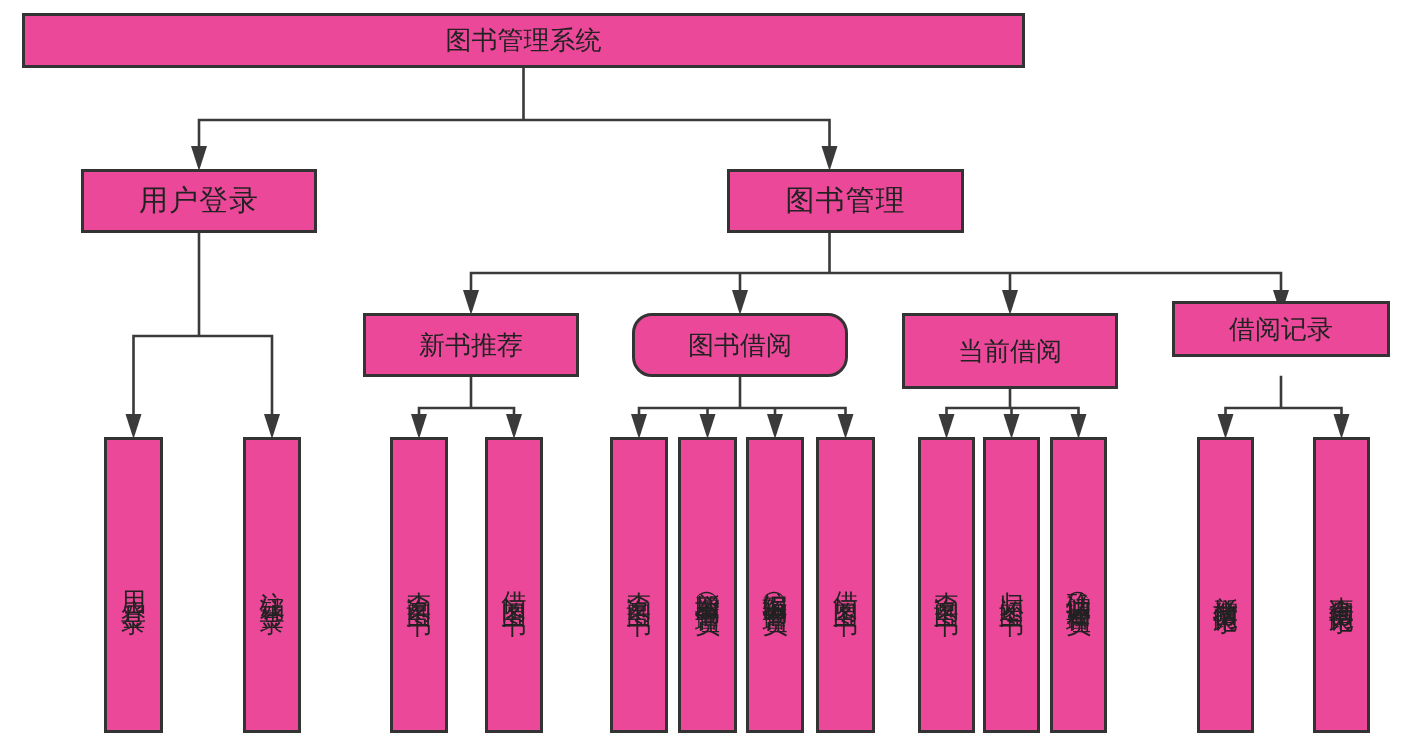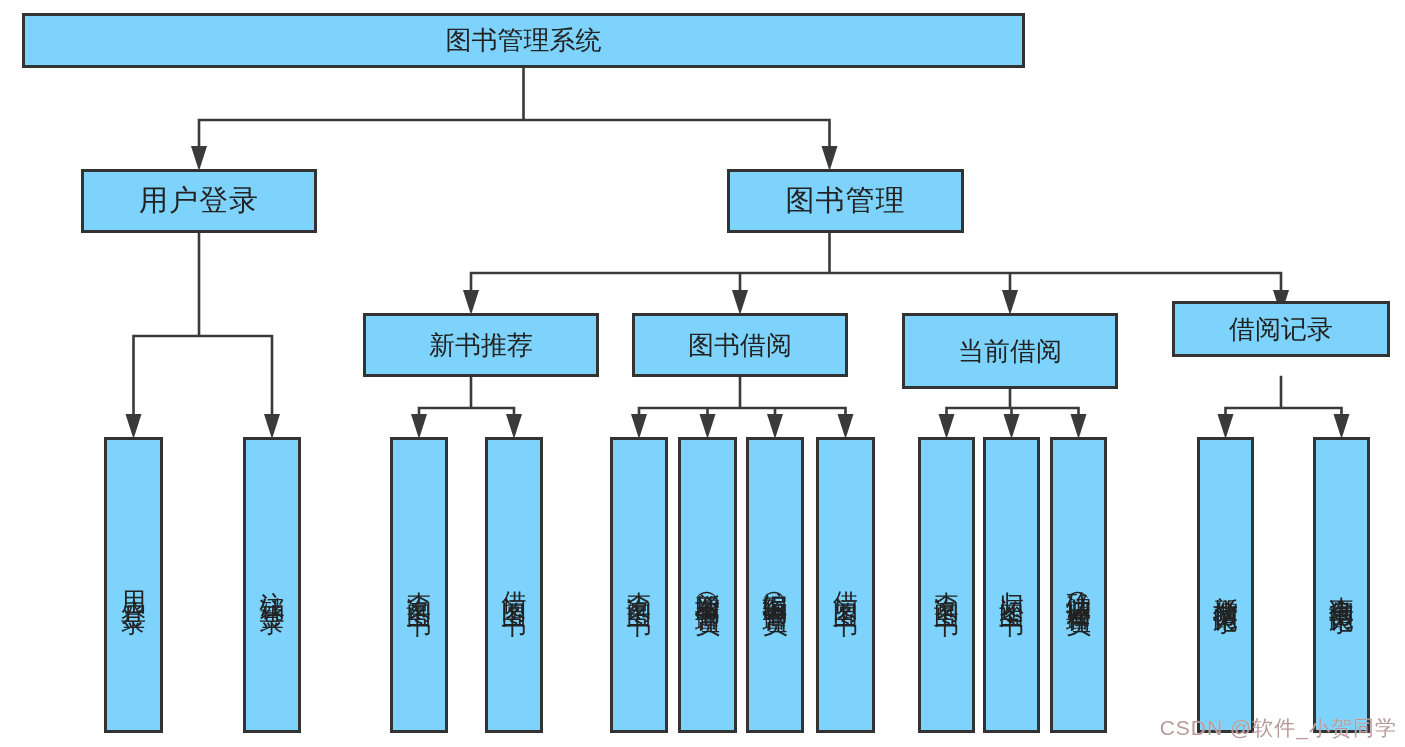--- a/index.html
+++ b/index.html
@@ -19,21 +19,21 @@
     position: absolute;
     left: 0;
     top: 0;
     width: 1405px;
     height: 747px;
     z-index: 1;
   }
   .node {
     position: absolute;
     box-sizing: border-box;
-    background: #7dd3fc;
+    background: #ec4899;
     border: 3px solid #333333;
     display: flex;
     align-items: center;
     justify-content: center;
     color: #222222;
     z-index: 2;
     text-align: center;
   }
   .node.h-26 { font-size: 26px; }
   .node.h-29 { font-size: 29px; letter-spacing: 1px; }
@@ -87,24 +87,24 @@
   <div id="nodes">
       <div class="node h-26" style="left: 22px; top: 13px; width: 1003px; height: 55px; border-color: rgb(51, 51, 51);">
         <span>图书管理系统</span>
       </div>
       <div class="node h-29" style="left: 81px; top: 169px; width: 236px; height: 64px; border-color: rgb(51, 51, 51);">
         <span>用户登录</span>
       </div>
       <div class="node h-29" style="left: 711px; top: 169px; width: 237px; height: 64px; border-color: rgb(51, 51, 51); margin-left: 16px;">
         <span>图书管理</span>
       </div>
-      <div class="node h-26" style="left: 363px; top: 313px; width: 236px; height: 64px; border-color: rgb(51, 51, 51); font-family: Liberation Mono, monospace;">
+      <div class="node h-26" style="left: 363px; top: 313px; width: 216px; height: 64px; border-color: rgb(51, 51, 51); font-family: Liberation Mono, monospace;">
         <span>新书推荐</span>
       </div>
-      <div class="node h-26" style="left: 632px; top: 313px; width: 216px; height: 64px; border-color: rgb(51, 51, 51);">
+      <div class="node h-26" style="left: 632px; top: 313px; width: 216px; height: 64px; border-color: rgb(51, 51, 51); border-radius: 20px;">
         <span>图书借阅</span>
       </div>
       <div class="node h-26" style="left: 902px; top: 313px; width: 216px; height: 76px; border-color: rgb(51, 51, 51);">
         <span>当前借阅</span>
       </div>
       <div class="node h-26" style="left: 1172px; top: 301px; width: 218px; height: 56px; border-color: rgb(51, 51, 51);">
         <span>借阅记录</span>
       </div>
       <div class="node" style="left: 104px; top: 437px; width: 59px; height: 296px; border-color: rgb(51, 51, 51);">
         <span class="vtext short">用户登录</span>
@@ -139,14 +139,13 @@
       <div class="node" style="left: 1050px; top: 437px; width: 57px; height: 296px; border-color: rgb(51, 51, 51);">
         <span class="vtext long">确认归还（管理员）</span>
       </div>
       <div class="node" style="left: 1197px; top: 437px; width: 57px; height: 296px; border-color: rgb(51, 51, 51);">
         <span class="vtext long">新增借阅记录</span>
       </div>
       <div class="node" style="left: 1313px; top: 437px; width: 57px; height: 296px; border-color: rgb(51, 51, 51);">
         <span class="vtext long">查询借阅记录</span>
       </div>
     </div>
-  <div id="watermark" style="color: rgb(184, 154, 154);">CSDN @软件_小贺同学</div>
 </div>
 
 </body></html>

